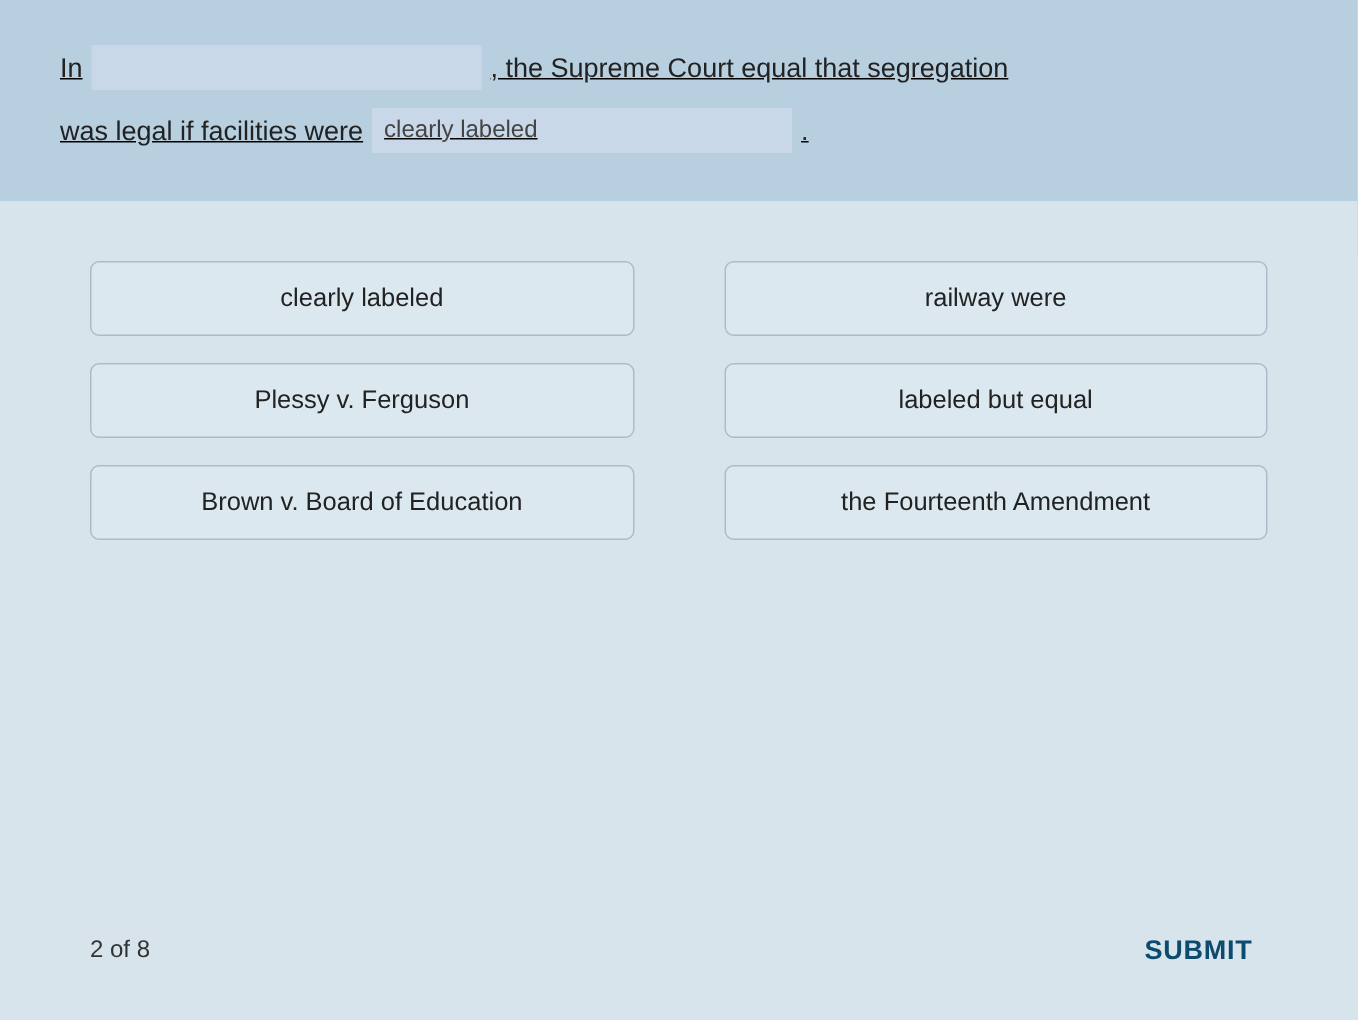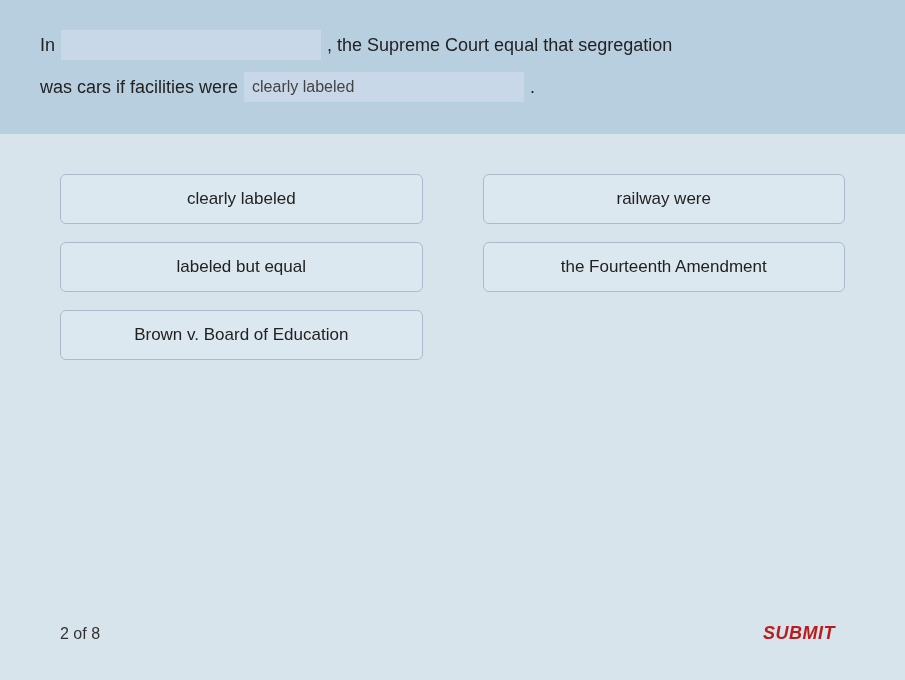--- a/index.html
+++ b/index.html
@@ -15,20 +15,21 @@
       background-color: #b8cfe0;
       display: flex;
       flex-direction: column;
       overflow: hidden;
     }
 
     .top-section {
       background-color: #b8cfe0;
       padding: 30px 40px 20px 40px;
       flex: 0 0 auto;
+      text-decoration: underline;
     }
 
     .sentence-line {
       display: flex;
       align-items: center;
       flex-wrap: wrap;
       font-size: 18px;
       color: #222;
       margin-bottom: 12px;
     }
@@ -94,49 +95,49 @@
     .page-indicator {
       font-size: 16px;
       color: #333;
     }
 
     .submit-btn {
       background-color: #d8e4ec;
       border: none;
       font-size: 18px;
       font-weight: bold;
-      color: #b91c1c;
+      color: #0c4a6e;
       cursor: pointer;
       padding: 6px 10px;
       letter-spacing: 0.5px;
-      font-style: italic;
     }
   </style>
 </head>
 <body>
 
 <div class="top-section">
   <div class="sentence-line">
     <span>In</span>
     <input class="fill-input input-blank1" type="text" value="" style="">
     <span>, the Supreme Court equal that segregation</span>
   </div>
   <div class="sentence-line">
-    <span>was cars if facilities were</span>
+    <span>was legal if facilities were</span>
     <input class="fill-input input-blank2" type="text" value="clearly labeled" style="">
     <span>.</span>
   </div>
 </div>
 
 <div class="bottom-section">
   <div class="answer-grid">
     <div class="answer-btn">clearly labeled</div>
     <div class="answer-btn">railway were</div>
+    <div class="answer-btn">Plessy v. Ferguson</div>
     <div class="answer-btn">labeled but equal</div>
+    <div class="answer-btn">Brown v. Board of Education</div>
     <div class="answer-btn">the Fourteenth Amendment</div>
-    <div class="answer-btn">Brown v. Board of Education</div>
   </div>
 
   <div class="footer">
     <span class="page-indicator">2 of 8</span>
     <button class="submit-btn">SUBMIT</button>
   </div>
 </div>
 
 </body></html>

